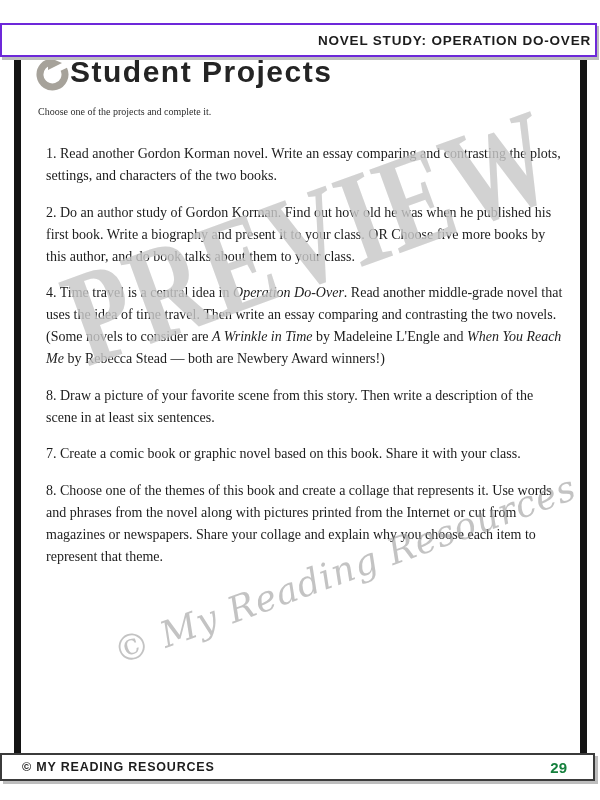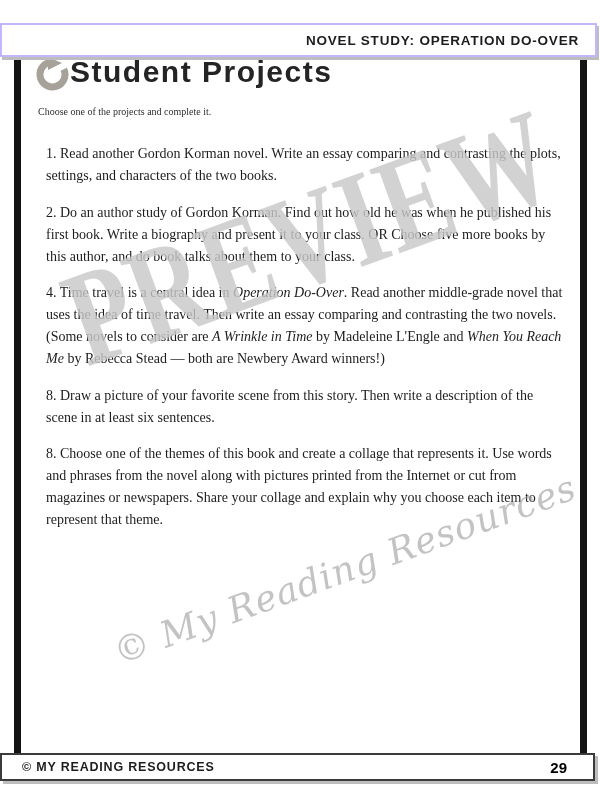--- a/index.html
+++ b/index.html
@@ -11,24 +11,24 @@
     overflow: hidden;
     font-family: "Liberation Serif", serif;
     color: #1c1c1c;
   }
 
   
   .header-bar {
     position: absolute; top: 23px; left: 0;
     width: 597px; height: 34px;
     background: #fff;
-    border: 2px solid #c4b5fd;
+    border: 2px solid #6d28d9;
     box-shadow: 2px 3px 0 #bdbdbd;
     display: flex; align-items: center; justify-content: flex-end;
-    padding-right: 16px;
+    padding-right: 4px;
     z-index: 6;
   }
   .header-label {
     font-family: "Liberation Sans", sans-serif;
     font-size: 13.5px; font-weight: 700; letter-spacing: 0.8px;
     color: #1d1d1d;
     text-transform: uppercase;
   }
 
   
@@ -106,21 +106,21 @@
     z-index: 6;
   }
   .footer-copy {
     font-family: "Liberation Sans", sans-serif;
     font-size: 12.5px; font-weight: 700; letter-spacing: 0.8px;
     text-transform: uppercase;
     color: #1d1d1d;
   }
   .page-num {
     font-family: "Liberation Sans", sans-serif;
-    font-size: 15px; font-weight: 600; color: #000000;
+    font-size: 15px; font-weight: 600; color: #15803d;
   }
 </style>
 </head>
 <body>
 
 <div class="page">
 
   <div class="header-bar">
     <span class="header-label">NOVEL STUDY: OPERATION DO-OVER</span>
   </div>
@@ -138,20 +138,21 @@
     <h1 class="page-title">Student Projects</h1>
   </div>
 
   <p class="subtitle">Choose one of the projects and complete it.</p>
 
   <div class="projects">
       <p><span>1. Read another Gordon Korman novel. Write an essay comparing and contrasting the plots, settings, and characters of the two books.</span></p>
       <p><span>2. Do an author study of Gordon Korman. Find out how old he was when he published his first book. Write a biography and present it to your class. OR Choose five more books by this author, and do book talks about them to your class.</span></p>
       <p><span>4. Time travel is a central idea in </span><em>Operation Do-Over</em><span>. Read another middle-grade novel that uses the idea of time travel. Then write an essay comparing and contrasting the two novels. (Some novels to consider are </span><em>A Wrinkle in Time</em><span> by Madeleine L'Engle and </span><em>When You Reach Me</em><span> by Rebecca Stead — both are Newbery Award winners!)</span></p>
       <p><span>8. Draw a picture of your favorite scene from this story. Then write a description of the scene in at least six sentences.</span></p>
+      <p><span>7. Create a comic book or graphic novel based on this book. Share it with your class.</span></p>
       <p><span>8. Choose one of the themes of this book and create a collage that represents it. Use words and phrases from the novel along with pictures printed from the Internet or cut from magazines or newspapers. Share your collage and explain why you choose each item to represent that theme.</span></p>
     </div>
 
   <div class="wm wm-preview">PREVIEW</div>
   <div class="wm wm-brand">© My Reading Resources</div>
 
   <div class="footer-bar">
     <span class="footer-copy">© My Reading Resources</span>
     <span class="page-num">29</span>
   </div>

